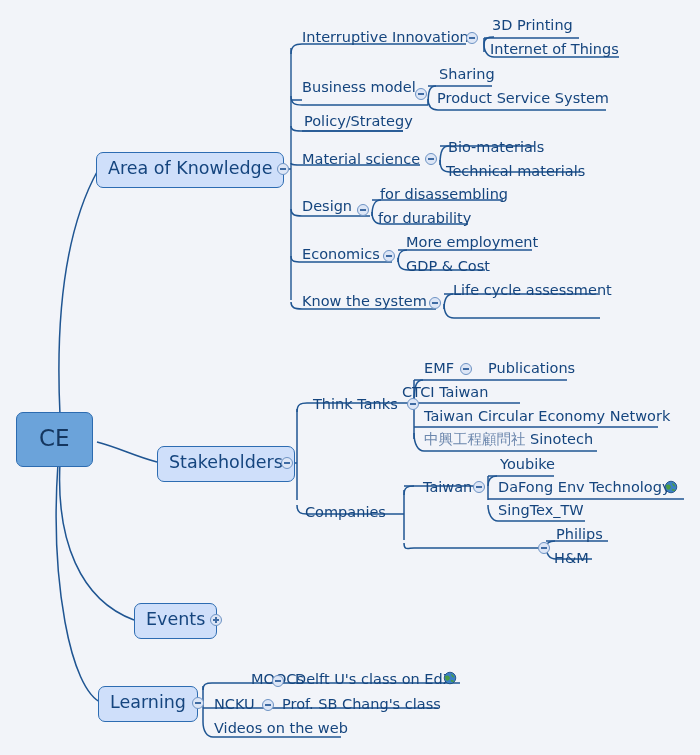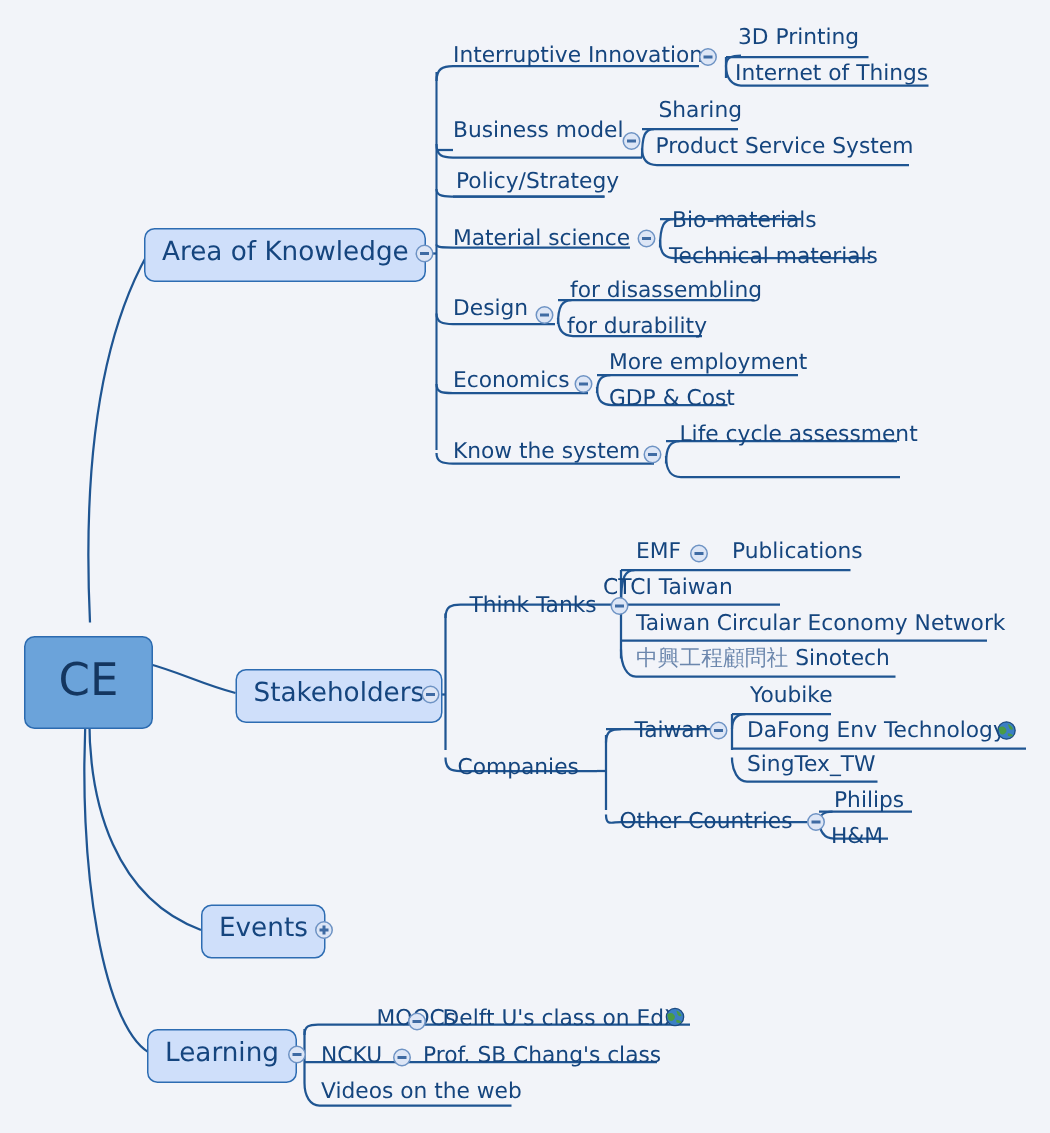--- a/index.html
+++ b/index.html
@@ -29,24 +29,23 @@
     white-space: nowrap;
     color: #15457e;
     line-height: 1;
   }
 
   
   .root-node {
     background: #6ba3da;
     border: 1px solid #2c6bb0;
     border-radius: 7px;
-    font-size: 30px;
+    font-size: 23px;
     padding: 14px 22px 16px 22px;
     color: #14365f;
-    margin-top: 12px;
   }
 
   
   .l1-node {
     background: #cfdffa;
     border: 1.3px solid #2d6cb2;
     border-radius: 7px;
     font-size: 17.5px;
     padding: 7px 11px 9px 11px;
     color: #15457e;
@@ -258,21 +257,20 @@
   <div class="node l3-node" style="left:484px; top:361px;">Publications</div>
 
   <div class="node l3-node" style="left:398px; top:385px;">CTCI Taiwan</div>
   <div class="node l3-node" style="left:420px; top:409px;">Taiwan Circular Economy Network</div>
 
   <div class="node l3-node" style="left:420px; top:432px;"><span class="cjk">中興工程顧問社</span><span> Sinotech</span></div>
 
   <div class="node l3-node" style="left:419px; top:480px;">Taiwan</div>
   <span class="toggle" style="left:473px; top:481px;"></span>
 
-  <div class="node l3-node" style="left:409px; top:541px;">Other Countries</div>
   <span class="toggle" style="left:538px; top:542px;"></span>
 
   <div class="node l3-node" style="left:496px; top:457px;">Youbike</div>
   <div class="node l3-node" style="left:494px; top:480px;">DaFong Env Technology</div>
   <svg class="globe" style="left:664px; top:480px;" viewBox="0 0 16 16">
     <circle cx="8" cy="8" r="6.6" fill="#3b7fc4" stroke="#1d4b80" stroke-width="1"></circle>
     <path d="M2 6 Q5 4 7 6 Q9 8 7 10 Q5 12 3 10 Z" fill="#4a9b45"></path>
     <path d="M9 3 Q12 4 13 7 Q11 8 10 6 Z" fill="#4a9b45"></path>
     <path d="M9 10 Q12 10 13 12 Q11 13 9 12 Z" fill="#4a9b45"></path>
   </svg>

